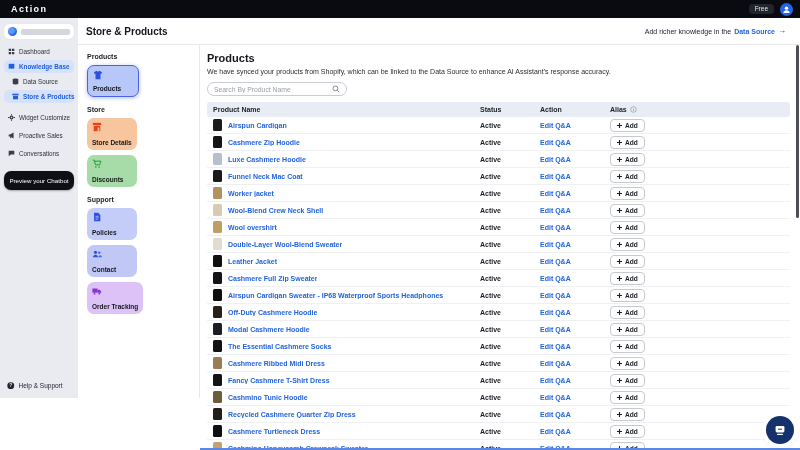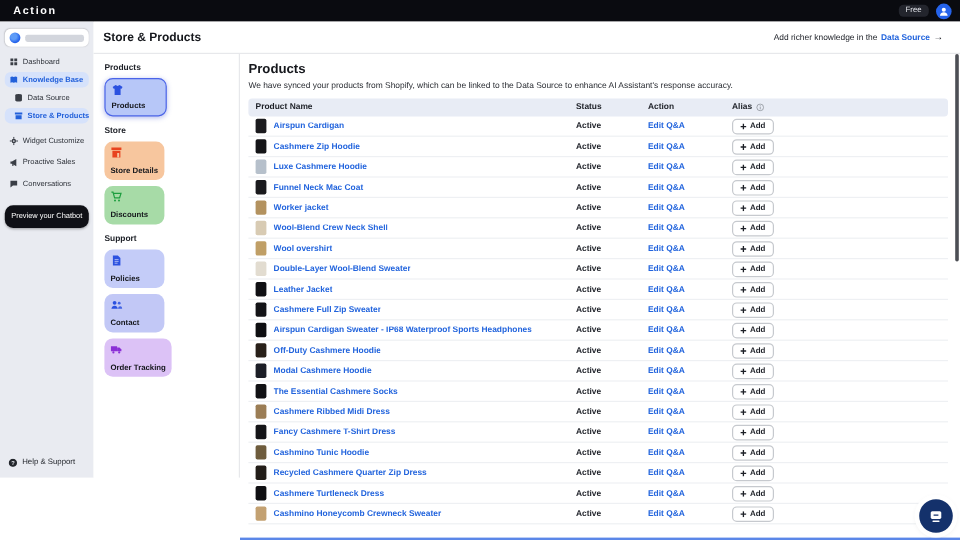--- a/index.html
+++ b/index.html
@@ -251,20 +251,27 @@
               </svg>
             <span class="plabel">Order Tracking</span>
           </div>
         </div>
       </div>
 
       <div class="main">
         <div class="main-heading">Products</div>
         <p class="desc">We have synced your products from Shopify, which can be linked to the Data Source to enhance AI Assistant's response accuracy.</p>
 
+        <div class="searchbox">
+          <input placeholder="Search By Product Name" style="">
+          <svg width="8" height="8" viewBox="0 0 10 10">
+              <circle cx="4.2" cy="4.2" r="3" fill="none" stroke="#6b7076" stroke-width="1"></circle>
+              <path d="M6.5 6.5 9.2 9.2" stroke="#6b7076" stroke-width="1"></path>
+            </svg>
+        </div>
 
         <div class="thead">
           <div class="col-name">Product Name</div>
           <div>Status</div>
           <div>Action</div>
           <div class="alias-h">
             <span>Alias</span>
             <svg width="7" height="7" viewBox="0 0 10 10">
                 <circle cx="5" cy="5" r="4" fill="none" stroke="#8a8f98" stroke-width=".9"></circle>
                 <rect x="4.55" y="4.3" width=".9" height="3" fill="#8a8f98"></rect>

